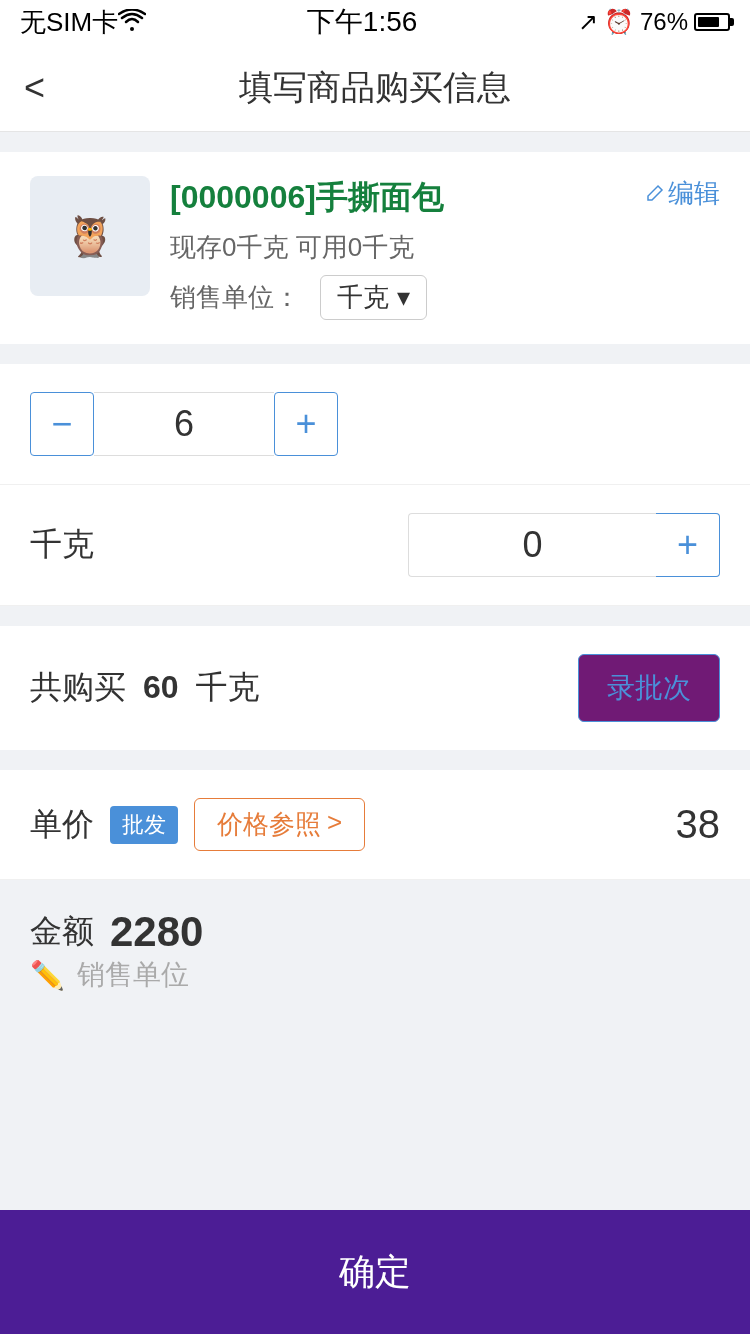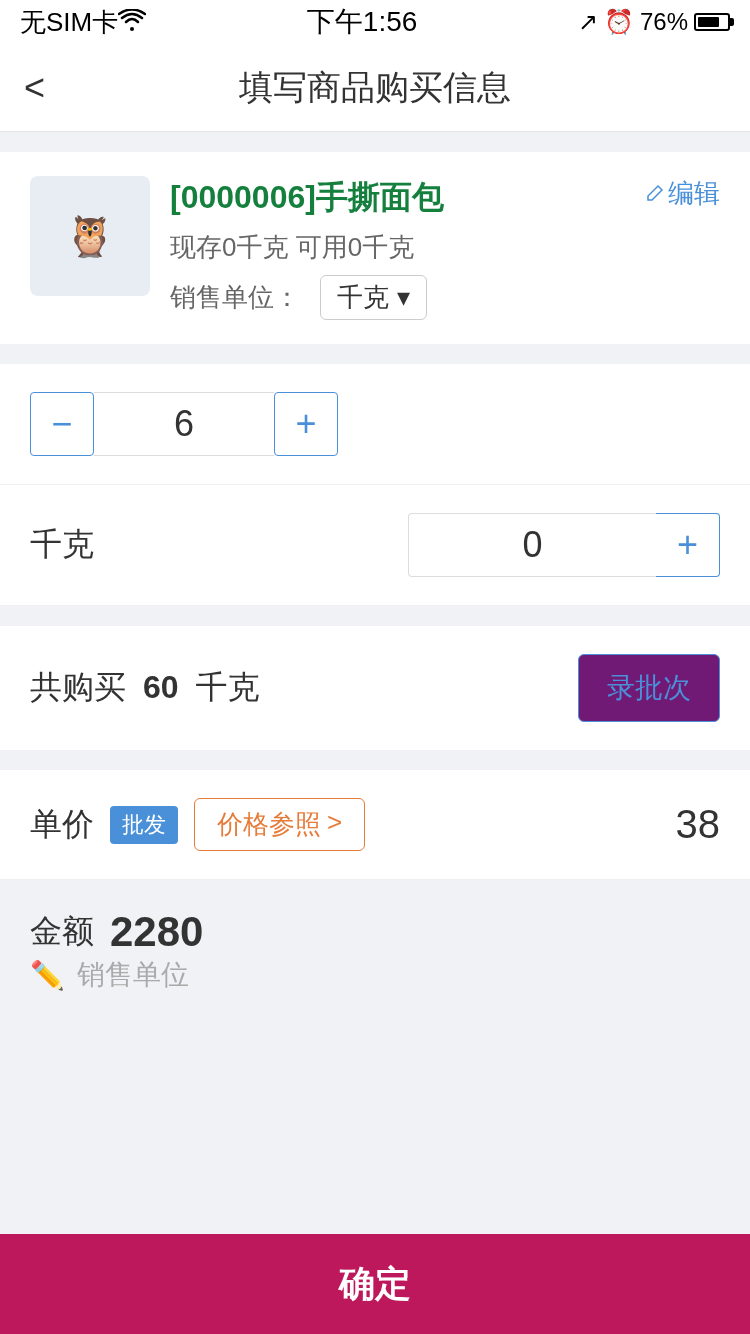--- a/index.html
+++ b/index.html
@@ -296,30 +296,29 @@
     }
     .note-icon { font-size: 28px; color: #aaa; }
     .note-text { font-size: 28px; color: #aaa; }
 
     
     .confirm-btn {
       position: fixed;
       bottom: 0;
       left: 0;
       width: 750px;
-      height: 100px;
-      background: #be185d;
+      height: 124px;
+      background: #4c1d95;
       color: #fff;
       font-size: 36px;
       display: flex;
       align-items: center;
       justify-content: center;
       cursor: pointer;
       border: none;
-      font-weight: bold;
     }
 
     
     .bottom-spacer { height: 120px; }
   </style>
 </head>
 <body>
 
 <div class="status-bar">
   <div class="status-left">

